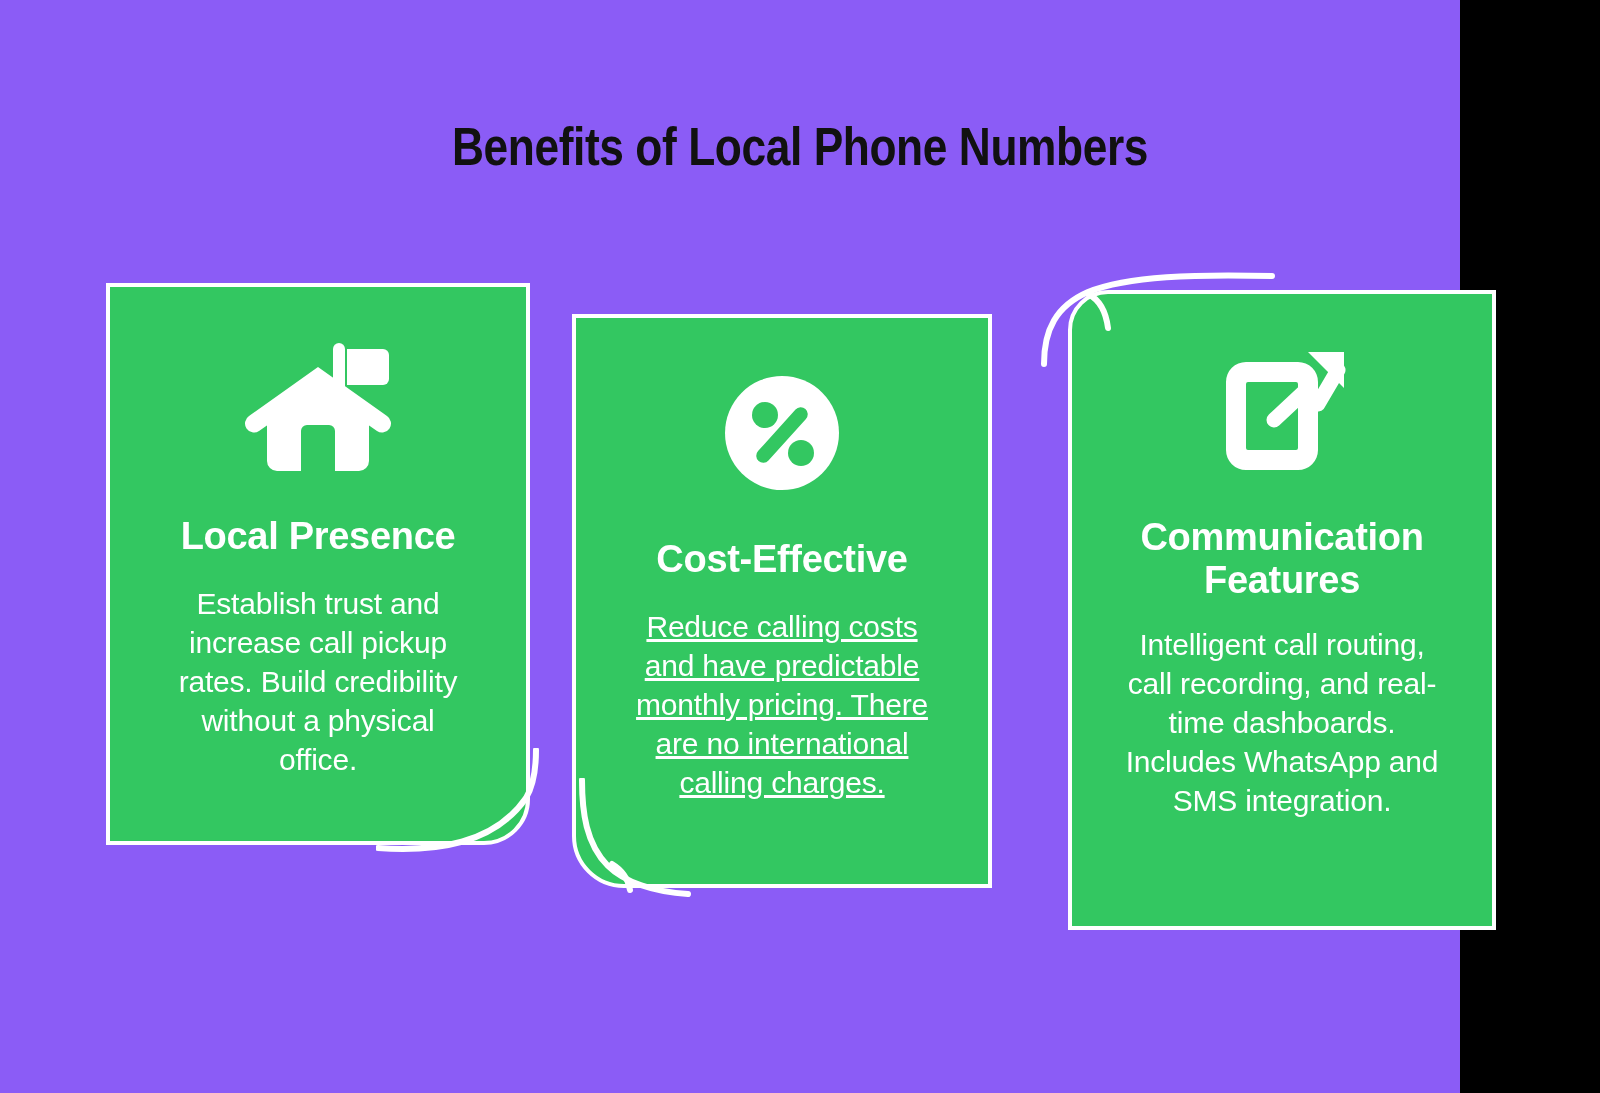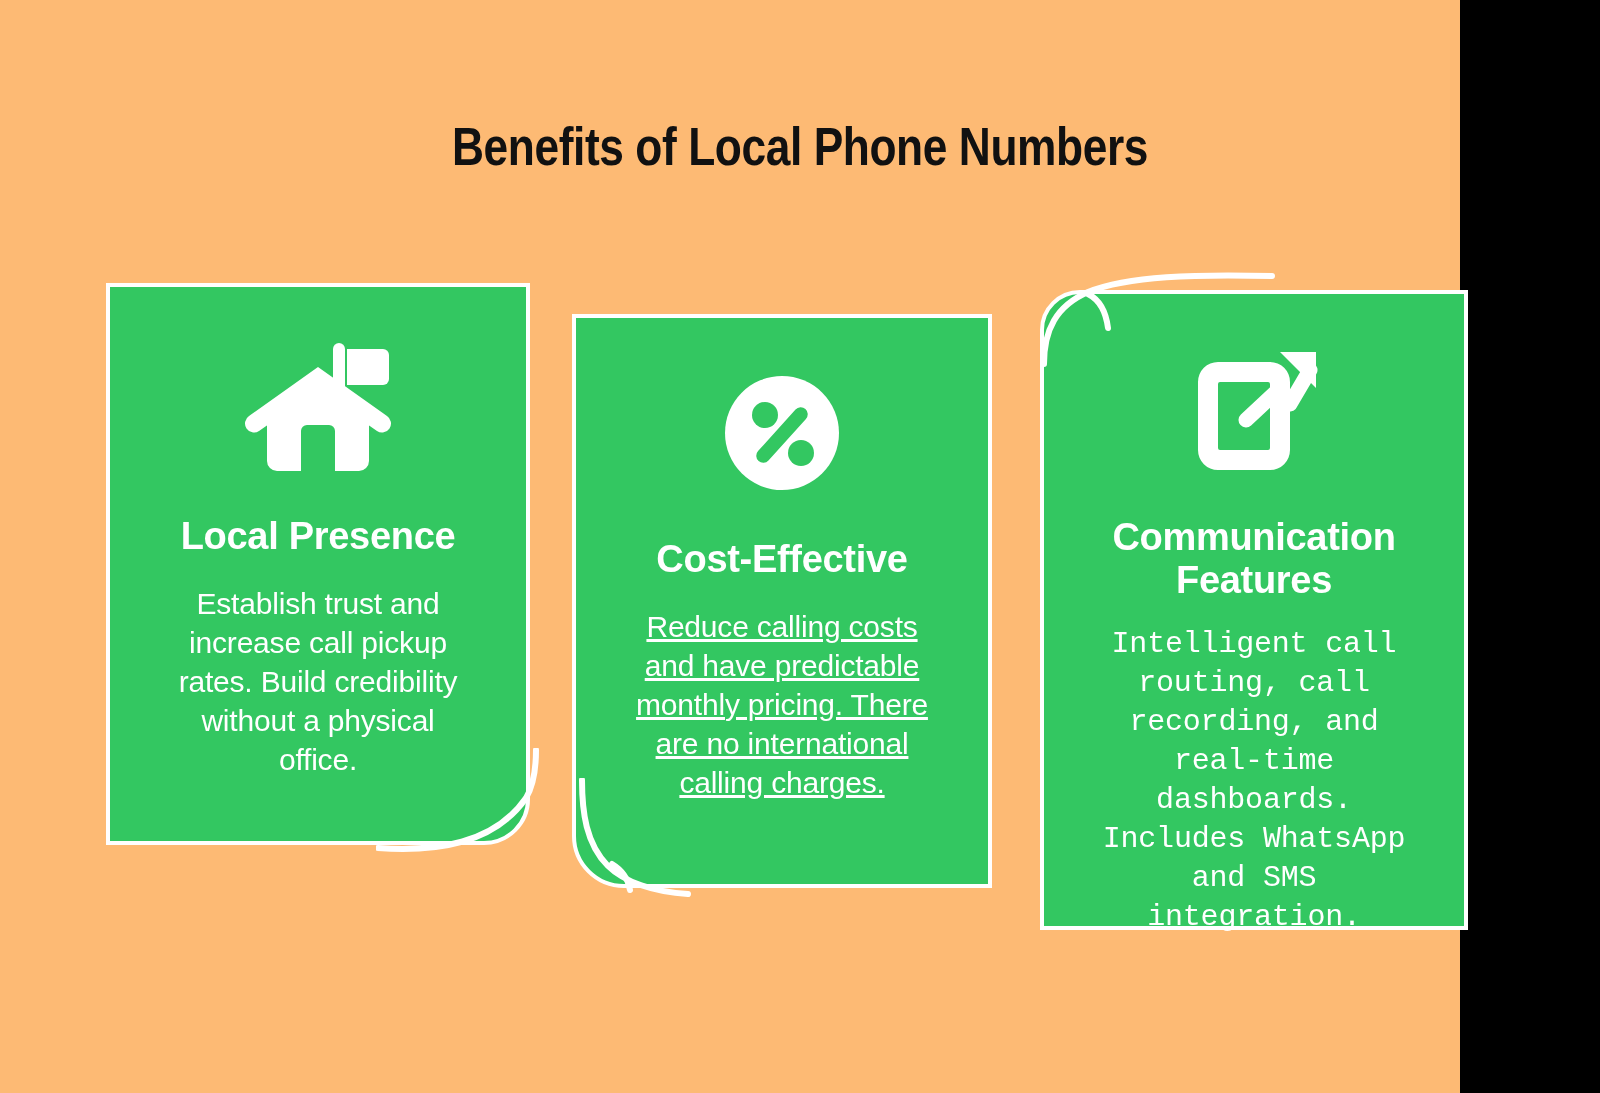--- a/index.html
+++ b/index.html
@@ -9,21 +9,21 @@
     height:1093px;
     background:#000000;
     overflow:hidden;
     font-family:"Liberation Sans", sans-serif;
   }
 
   #infographic {
     position:relative;
     width:1460px;
     height:1093px;
-    background:#fdba74;
+    background:#8b5cf6;
   }
 
   
   .title {
     position:absolute;
     left:0;
     top:118px;
     width:1600px;
     text-align:center;
     font-size:54px;
@@ -95,29 +95,29 @@
     top:314px;
     width:420px;
     height:574px;
     border-bottom-left-radius:52px;
   }
   #card-cost-effective .icon-wrap   { margin-top:56px; }
   #card-cost-effective .card-title  { margin-top:46px; }
   #card-cost-effective .card-desc   { margin-top:26px; width:320px;text-decoration:underline; }
 
   #card-communication-features {
-    left:1040px;
+    left:1068px;
     top:290px;
     width:428px;
     height:640px;
     border-top-left-radius:40px;
   }
   #card-communication-features .icon-wrap  { margin-top:48px; }
   #card-communication-features .card-title { margin-top:34px; width:330px; }
-  #card-communication-features .card-desc  { margin-top:24px; width:320px;font-family:Liberation Mono, monospace; }
+  #card-communication-features .card-desc  { margin-top:24px; width:320px; }
 
   
   .curl {
     position:absolute;
     pointer-events:none;
   }
   #curl-card1 { left:376px;  top:748px;  width:170px; height:110px; }
   #curl-card2 { left:556px;  top:778px;  width:170px; height:124px; }
   #curl-card3 { left:1026px; top:272px;  width:250px; height:96px;  }
 

